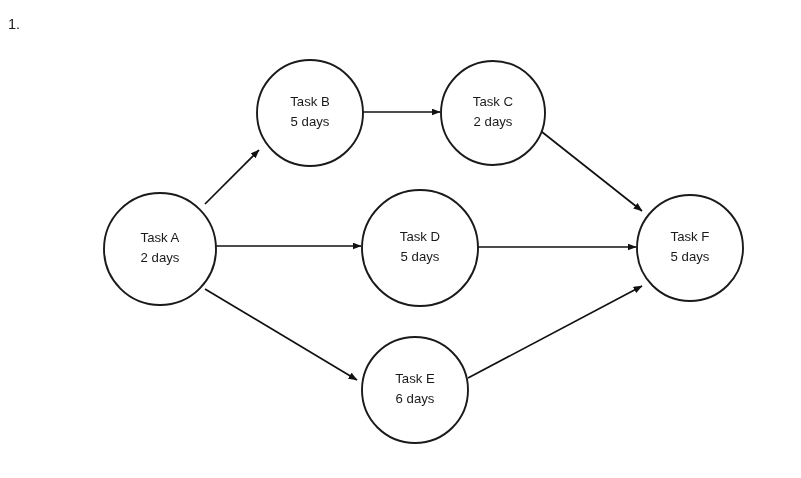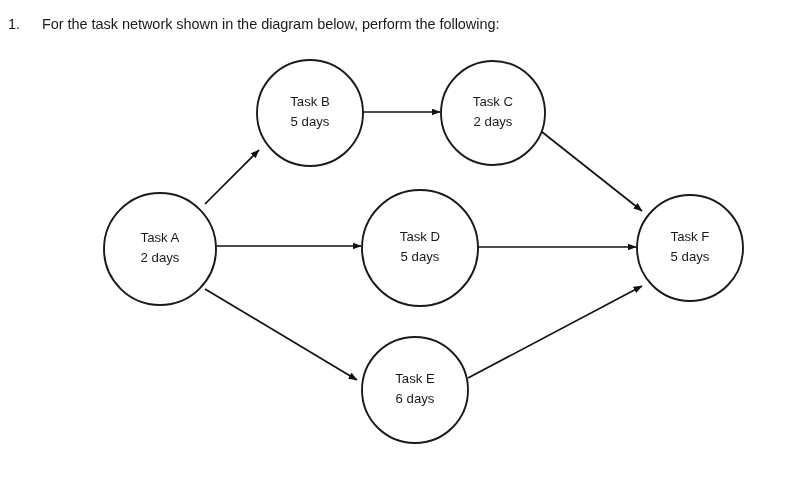--- a/index.html
+++ b/index.html
@@ -76,21 +76,20 @@
     fill: #1a1a1a;
     text-anchor: middle;
     dominant-baseline: middle;
   }
 </style>
 </head>
 <body>
 
 <div id="question-line">
   <span id="question-number">1.</span>
-  <span id="question-text">For the task network shown in the diagram below, perform the following:</span>
 </div>
 
 <div id="diagram-canvas">
   <svg id="diagram-svg" viewBox="0 0 801 478" xmlns="http://www.w3.org/2000/svg">
     <defs>
       <marker id="arrowhead" markerWidth="9" markerHeight="7" refX="8.4" refY="3.5" orient="auto" markerUnits="userSpaceOnUse">
         <polygon points="0 0, 9 3.5, 0 7" fill="#111111"></polygon>
       </marker>
     </defs>
     <g id="edges-group">

